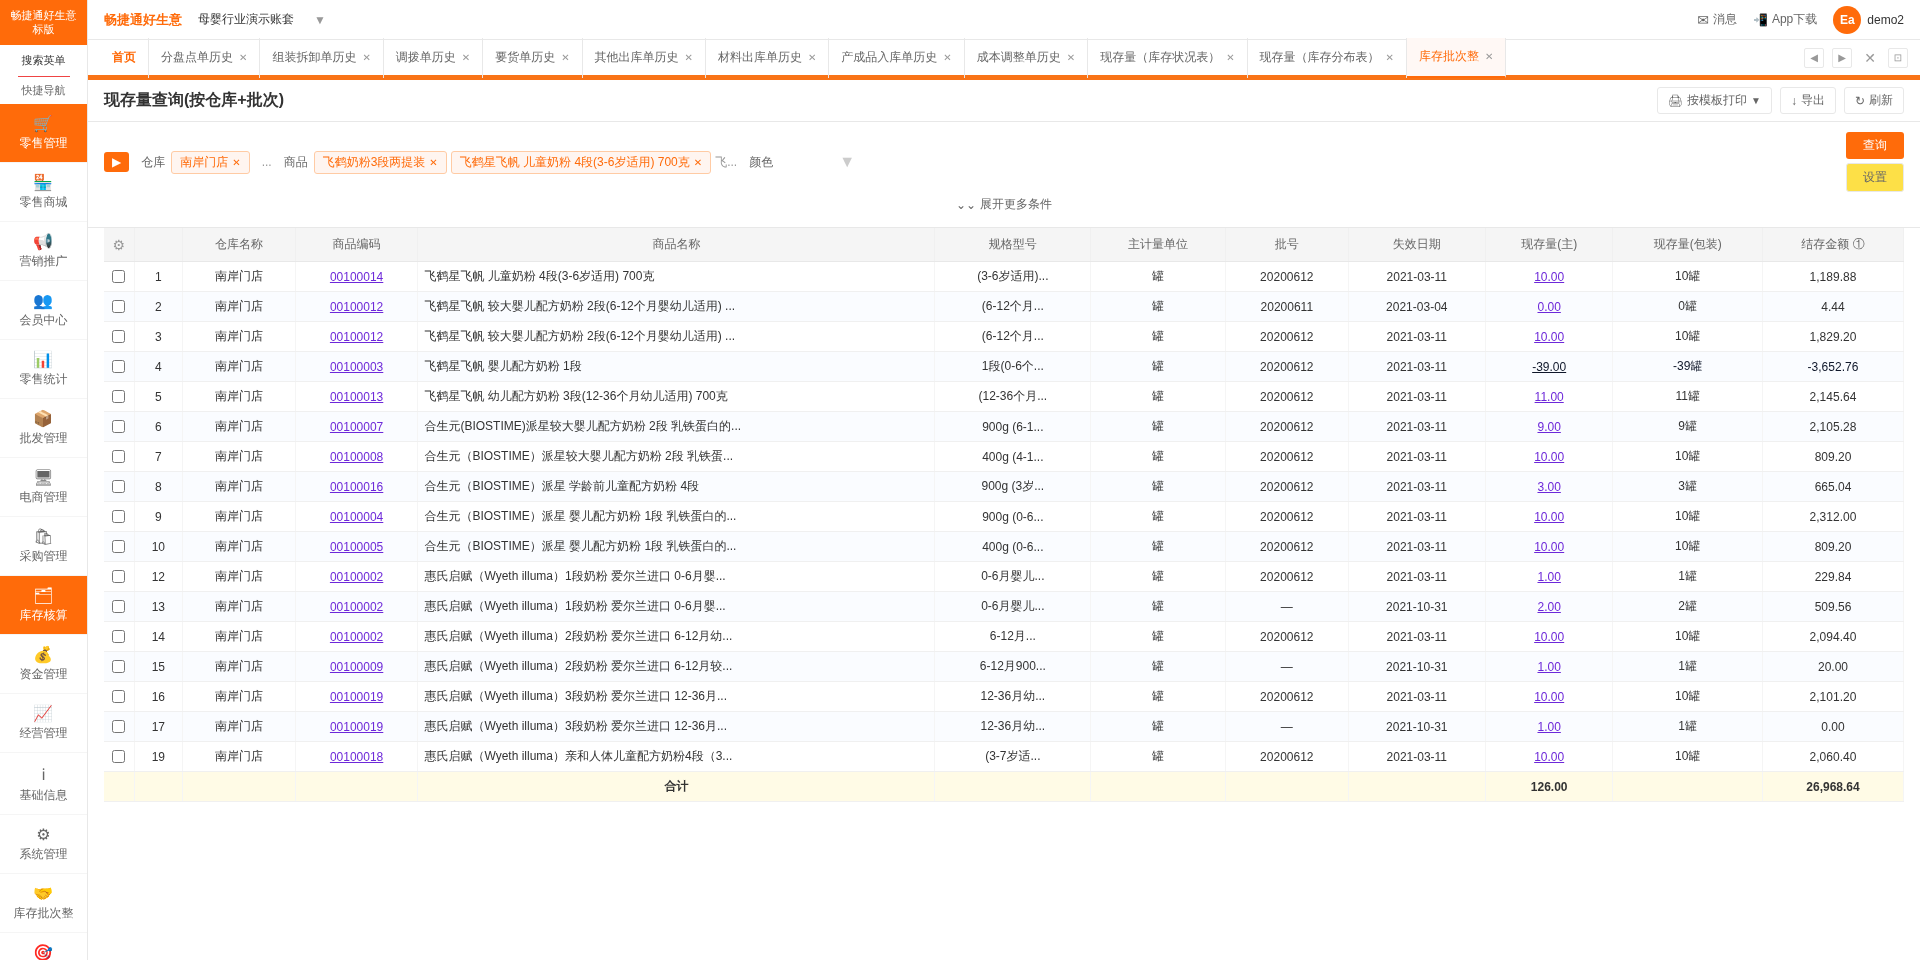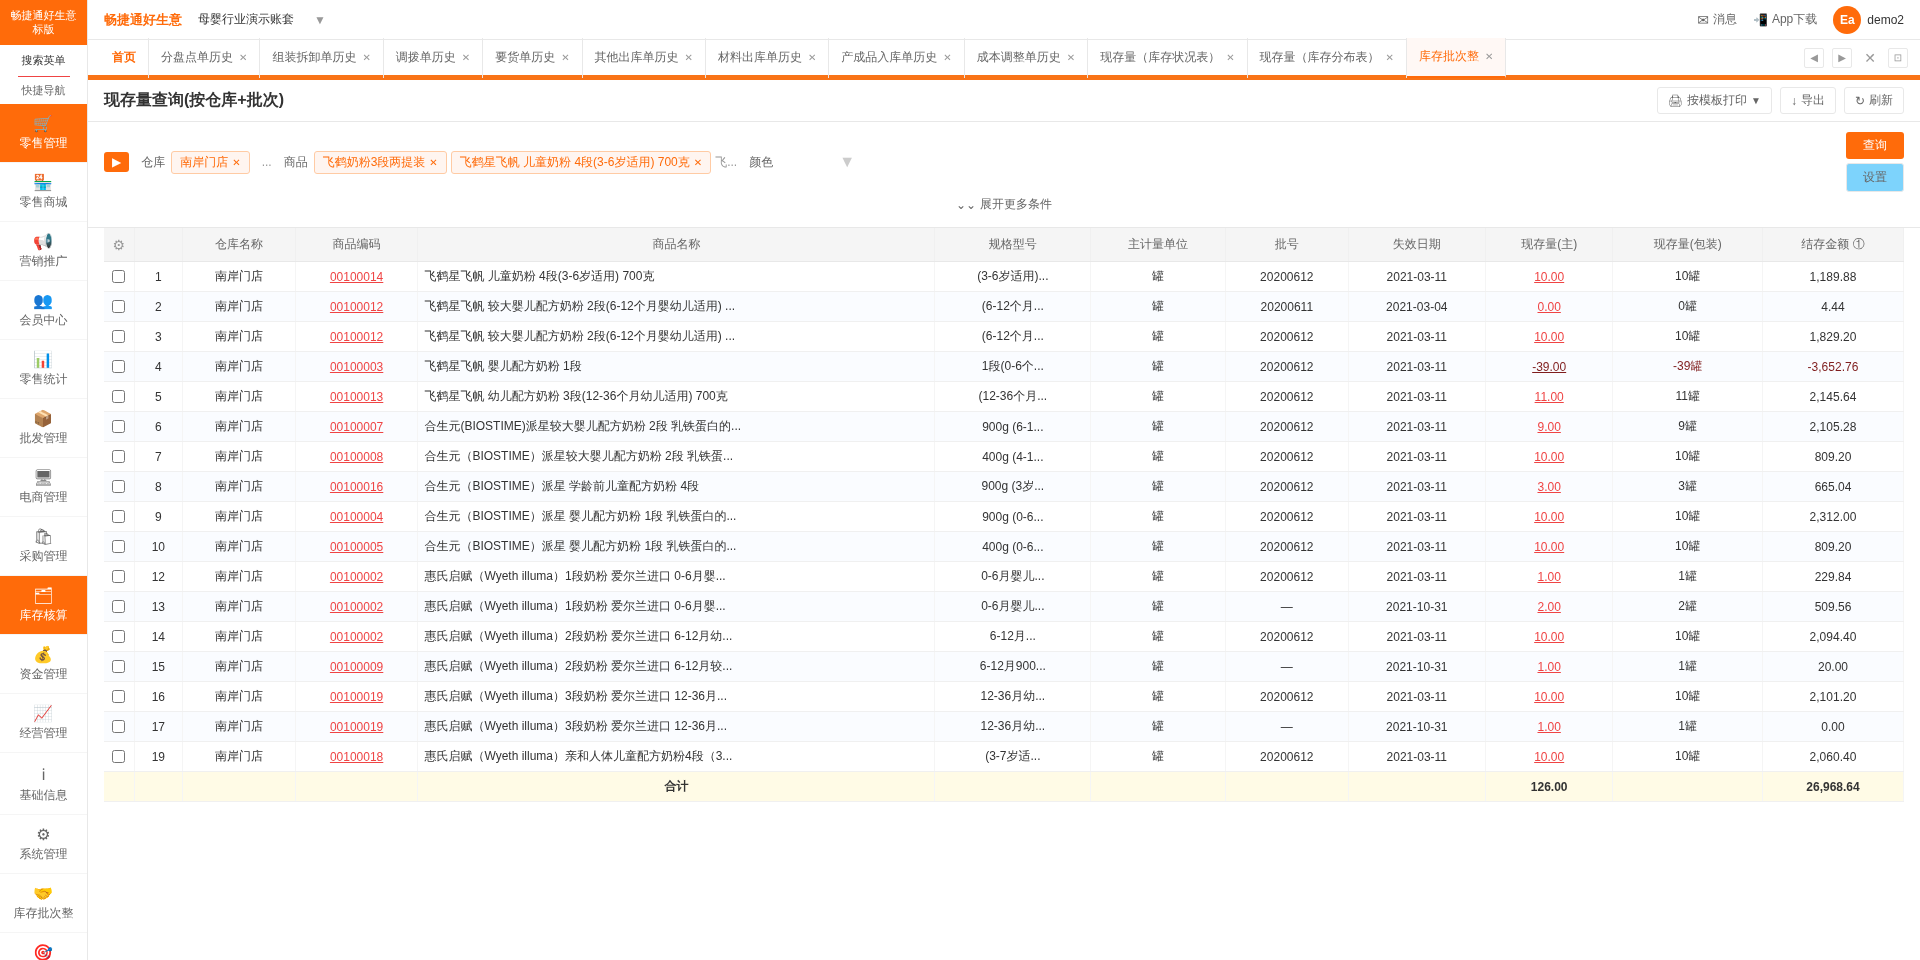--- a/index.html
+++ b/index.html
@@ -43,33 +43,33 @@
     .filter-item { display: flex; align-items: center; gap: 6px; }
     .filter-label { color: #666; white-space: nowrap; font-size: 12px; }
     .filter-tag-group { display: flex; align-items: center; gap: 4px; flex-wrap: wrap; }
     .filter-tag { background: #fff5f0; border: 1px solid #ffcba4; color: #ff6b0a; border-radius: 3px; padding: 2px 8px; font-size: 12px; display: flex; align-items: center; gap: 4px; }
     .filter-tag-close { cursor: pointer; color: #ff6b0a; font-size: 10px; }
     .filter-more { color: #999; cursor: pointer; font-size: 12px; }
     .expand-more { display: flex; align-items: center; justify-content: center; padding: 4px 0; cursor: pointer; color: #666; font-size: 12px; gap: 4px; }
 
     
     .btn-query { background: #ff6b0a; color: #fff; border: none; border-radius: 3px; padding: 5px 16px; cursor: pointer; font-size: 12px; }
-    .btn-settings { background: #7dd3fc; color: #666; border: 1px solid #e8e8e8; border-radius: 3px; padding: 5px 16px; cursor: pointer; font-size: 12px; }
+    .btn-settings { background: #fde047; color: #666; border: 1px solid #e8e8e8; border-radius: 3px; padding: 5px 16px; cursor: pointer; font-size: 12px; }
     .filter-right-btns { display: flex; flex-direction: column; gap: 4px; margin-left: auto; }
 
     
     .table-area { flex: 1; overflow: auto; background: #fff; padding: 0 16px 16px; }
     table { width: 100%; border-collapse: collapse; font-size: 12px; }
     thead tr { background: #f5f5f5; border-bottom: 1px solid #e8e8e8; }
     th { padding: 8px 6px; text-align: center; color: #666; font-weight: normal; border-bottom: 1px solid #e8e8e8; border-right: 1px solid #f0f0f0; white-space: nowrap; position: sticky; top: 0; background: #f5f5f5; z-index: 1; }
     th:first-child { width: 30px; }
     td { padding: 6px 6px; text-align: center; border-bottom: 1px solid #f0f0f0; border-right: 1px solid #f5f5f5; color: #333; }
     td.text-left { text-align: left; }
-    td.link { color: #ef4444; text-decoration: underline; cursor: pointer; }
-    td.red { color: #7f1d1d; }
+    td.link { color: #6d28d9; text-decoration: underline; cursor: pointer; }
+    td.red { color: #0f172a; }
     tbody tr:nth-child(even) { background: #fafcff; }
     .checkbox-cell { display: flex; align-items: center; justify-content: center; }
     .tfoot-row td { background: #fffbe6; font-weight: bold; color: #333; }
     .col-settings { cursor: pointer; color: #999; font-size: 14px; }
 
     
     .app-header { background: #fff; border-bottom: 1px solid #e8e8e8; display: flex; align-items: center; justify-content: space-between; padding: 0 16px; height: 40px; flex-shrink: 0; }
     .app-header-left { display: flex; align-items: center; gap: 16px; }
     .app-header-title { color: #ff6b0a; font-size: 13px; font-weight: bold; cursor: pointer; }
     .app-header-subtitle { display: flex; align-items: center; gap: 20px; font-size: 12px; color: #333; cursor: pointer; }

